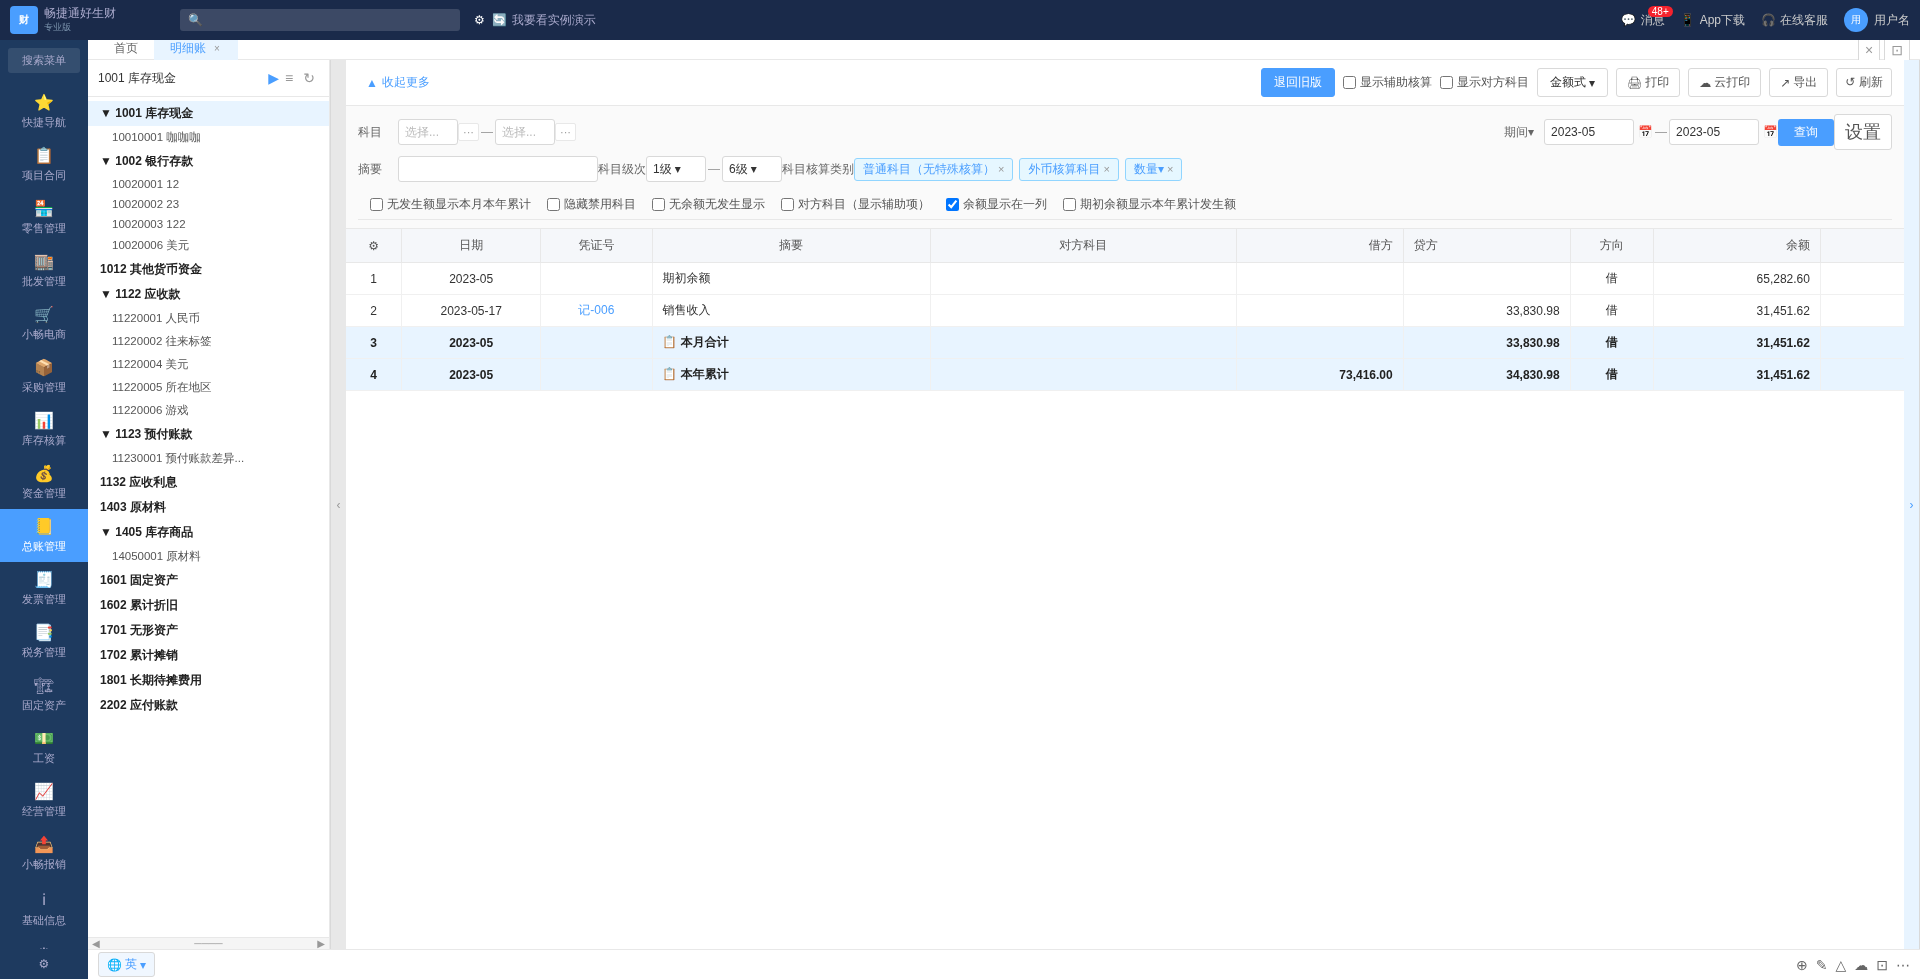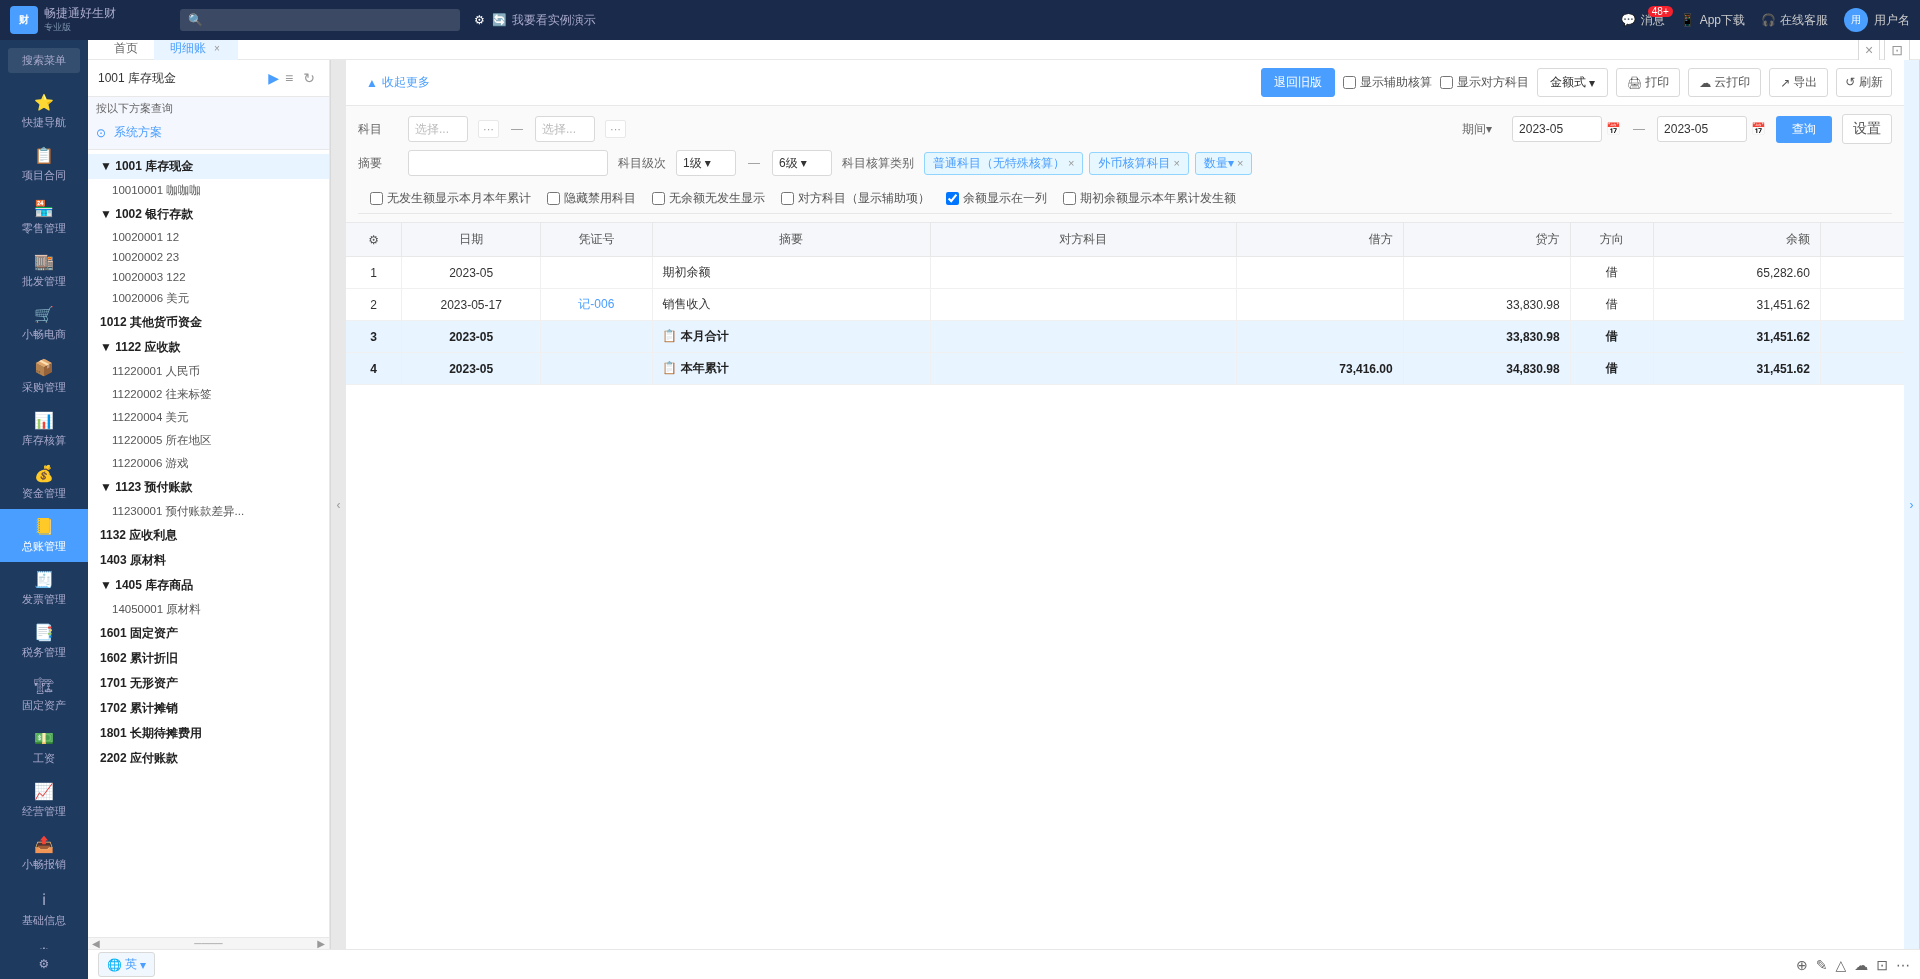--- a/index.html
+++ b/index.html
@@ -75,21 +75,21 @@
 
     
     .filter-panel { padding: 8px 12px; border-bottom: 1px solid #e8e8e8; flex-shrink: 0; display: flex; flex-direction: column; gap: 8px; background: #fafafa; }
     .filter-scheme-btn { color: #4a9eff; cursor: pointer; font-size: 12px; display: flex; align-items: center; gap: 4px; padding: 4px; }
     .filter-label { color: #666; font-size: 12px; min-width: 40px; }
     .filter-input { height: 26px; border: 1px solid #d9d9d9; border-radius: 3px; padding: 0 6px; font-size: 12px; color: #333; min-width: 100px; }
     .filter-select-box { height: 26px; border: 1px solid #d9d9d9; border-radius: 3px; padding: 0 6px; font-size: 12px; color: #333; min-width: 60px; display: flex; align-items: center; gap: 3px; cursor: pointer; background: #fff; }
     .filter-date { display: flex; align-items: center; gap: 4px; }
     .filter-date-input { height: 26px; border: 1px solid #d9d9d9; border-radius: 3px; padding: 0 6px; font-size: 12px; color: #333; width: 90px; }
     .query-btn { padding: 5px 16px; background: #4a9eff; color: #fff; border: none; border-radius: 3px; cursor: pointer; font-size: 12px; }
-    .settings-btn { padding: 5px 10px; border: 1px solid #d9d9d9; border-radius: 3px; background: #fff; cursor: pointer; color: #555; font-size: 14px; }
+    .settings-btn { padding: 5px 10px; border: 1px solid #d9d9d9; border-radius: 3px; background: #fff; cursor: pointer; color: #555; font-size: 18px; }
     .filter-tags { display: flex; align-items: center; gap: 6px; flex-wrap: wrap; }
     .filter-tag { background: #e6f7ff; border: 1px solid #91d5ff; border-radius: 3px; padding: 2px 8px; color: #4a9eff; font-size: 11px; display: flex; align-items: center; gap: 3px; }
     .filter-tag-close { cursor: pointer; color: #999; font-size: 11px; }
 
     
     .checkbox-filters { padding: 6px 12px; display: flex; align-items: center; gap: 16px; border-bottom: 1px solid #e8e8e8; flex-shrink: 0; background: #fafafa; }
     .check-item { display: flex; align-items: center; gap: 4px; color: #555; }
 
     
     .table-container { flex: 1; overflow: auto; }
@@ -99,21 +99,21 @@
     tbody td { padding: 7px 10px; border-bottom: 1px solid #f0f0f0; border-right: 1px solid #f0f0f0; color: #333; font-size: 12px; }
     tbody td:last-child { border-right: none; }
     tbody tr.summary { background: #e8f4ff; font-weight: bold; }
     tbody tr.summary td { color: #222; }
     .col-seq { width: 40px; text-align: center; }
     .col-date { width: 100px; text-align: center; }
     .col-voucher { width: 80px; text-align: center; }
     .col-summary { width: 200px; }
     .col-account { width: 220px; }
     .col-debit { width: 120px; text-align: right; }
-    .col-credit { width: 120px; text-align: right; }
+    .col-credit { width: 120px; text-align: left; }
     .col-direction { width: 60px; text-align: center; }
     .col-balance { width: 120px; text-align: right; }
     .col-extra { width: 60px; }
     .voucher-link { color: #4a9eff; cursor: pointer; text-decoration: none; }
     td.text-right { text-align: right; }
     td.text-center { text-align: center; }
 
     
     .status-bar { height: 30px; background: #fff; border-top: 1px solid #e8e8e8; display: flex; align-items: center; padding: 0 10px; gap: 12px; flex-shrink: 0; }
     .status-btn { padding: 3px 8px; border: 1px solid #d9d9d9; border-radius: 3px; background: #f0f7ff; cursor: pointer; color: #4a9eff; font-size: 11px; display: flex; align-items: center; gap: 3px; }
@@ -124,21 +124,21 @@
     .side-collapse { width: 16px; background: #e8e8e8; display: flex; align-items: center; justify-content: center; cursor: pointer; color: #999; font-size: 12px; border-left: 1px solid #d9d9d9; }
     .side-expand { width: 16px; background: #e8f4ff; display: flex; align-items: center; justify-content: center; cursor: pointer; color: #4a9eff; font-size: 12px; border-right: 1px solid #d9d9d9; flex-shrink: 0; }
 
     
     ::-webkit-scrollbar { width: 6px; height: 6px; }
     ::-webkit-scrollbar-track { background: #f1f1f1; }
     ::-webkit-scrollbar-thumb { background: #c1c1c1; border-radius: 3px; }
 
     .filter-main-row { display: flex; align-items: flex-start; gap: 8px; }
     .filter-right-col { flex: 1; display: flex; flex-direction: column; gap: 6px; }
-    .filter-row-inline { display: flex; align-items: center; gap: 10px; flex-wrap: wrap; }
+    .filter-row-inline { display: flex; align-items: center; flex-wrap: wrap; }
     .period-label { color: #666; }
     .ellipsis-btn { color: #999; cursor: pointer; padding: 2px 4px; border: 1px solid #e8e8e8; border-radius: 2px; background: #fff; font-size: 11px; }
     .dash-sep { color: #999; margin: 0 2px; }
   </style>
 </head>
 <body>
 
 <div class="topbar">
   <div class="topbar-logo">
     <div class="topbar-logo-icon">财</div>
@@ -281,27 +281,20 @@
 
       <div class="left-panel">
         <div class="left-panel-header">
           <div class="left-panel-breadcrumb">
             <span>1001 库存现金</span>
           </div>
           <div style="display:flex; align-items:center; gap:2px;">
             <span class="breadcrumb-arrow">▶</span>
             <span class="left-panel-action-btn">≡</span>
             <span class="left-panel-action-btn">↻</span>
-          </div>
-        </div>
-        <div style="padding:4px 8px; border-bottom: 1px solid #e8e8e8; background:#f5f7ff;">
-          <div style="color:#666; font-size:11px; margin-bottom:4px;">按以下方案查询</div>
-          <div style="display:flex; align-items:center; gap:4px;">
-            <span style="color:#4a9eff; font-size:12px; cursor:pointer;">⊙</span>
-            <span class="filter-scheme-btn">系统方案</span>
           </div>
         </div>
         <div class="tree-list" id="tree-list">
         <div class="tree-item level-1 active">▼ 1001 库存现金</div>
             <div class="tree-item level-2">10010001 咖咖咖</div>
             <div class="tree-item level-1">▼ 1002 银行存款</div>
             <div class="tree-item level-2">10020001 12</div>
             <div class="tree-item level-2">10020002 23</div>
             <div class="tree-item level-2">10020003 122</div>
             <div class="tree-item level-2">10020006 美元</div>

